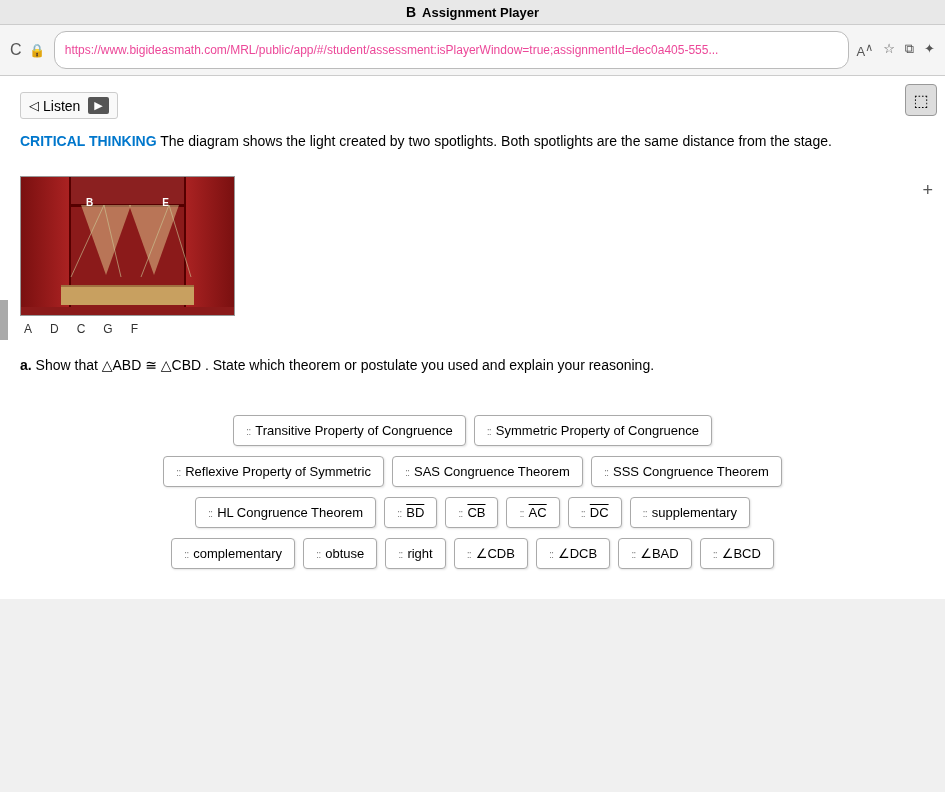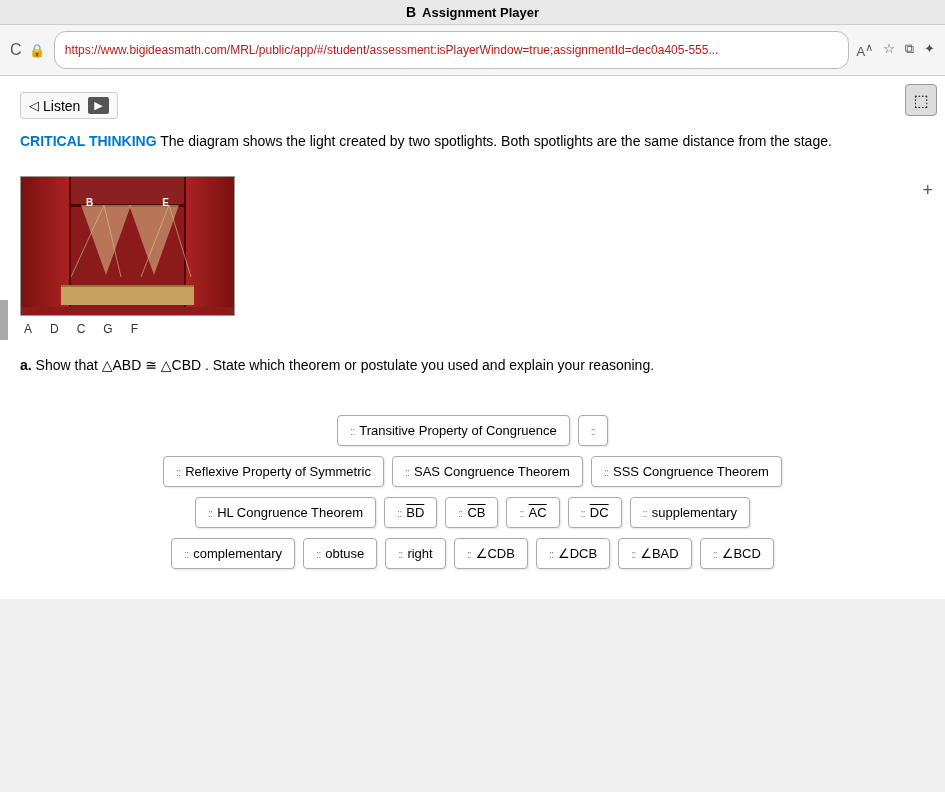--- a/index.html
+++ b/index.html
@@ -35,21 +35,21 @@
     .title-bar-icon {
       font-weight: bold;
       font-size: 14px;
     }
     .url-bar {
       background: white;
       border: 1px solid #bbb;
       border-radius: 12px;
       padding: 11px 10px;
       font-size: 12px;
-      color: #b91c1c;
+      color: #ec4899;
       flex: 1;
     }
     .browser-icons {
       display: flex;
       gap: 10px;
       font-size: 14px;
       color: #555;
     }
 
     
@@ -363,20 +363,21 @@
   
   <div class="tiles-section">
 
     <div class="tiles-row">
       <div class="tile">
         <span class="tile-dots">::</span>
         <span>Transitive Property of Congruence</span>
       </div>
       <div class="tile">
         <span class="tile-dots">::</span>
+        <span>Symmetric Property of Congruence</span>
       </div>
     </div>
 
     <div class="tiles-row">
       <div class="tile">
         <span class="tile-dots">::</span>
         <span>Reflexive Property of Symmetric</span>
       </div>
       <div class="tile">
         <span class="tile-dots">::</span>

